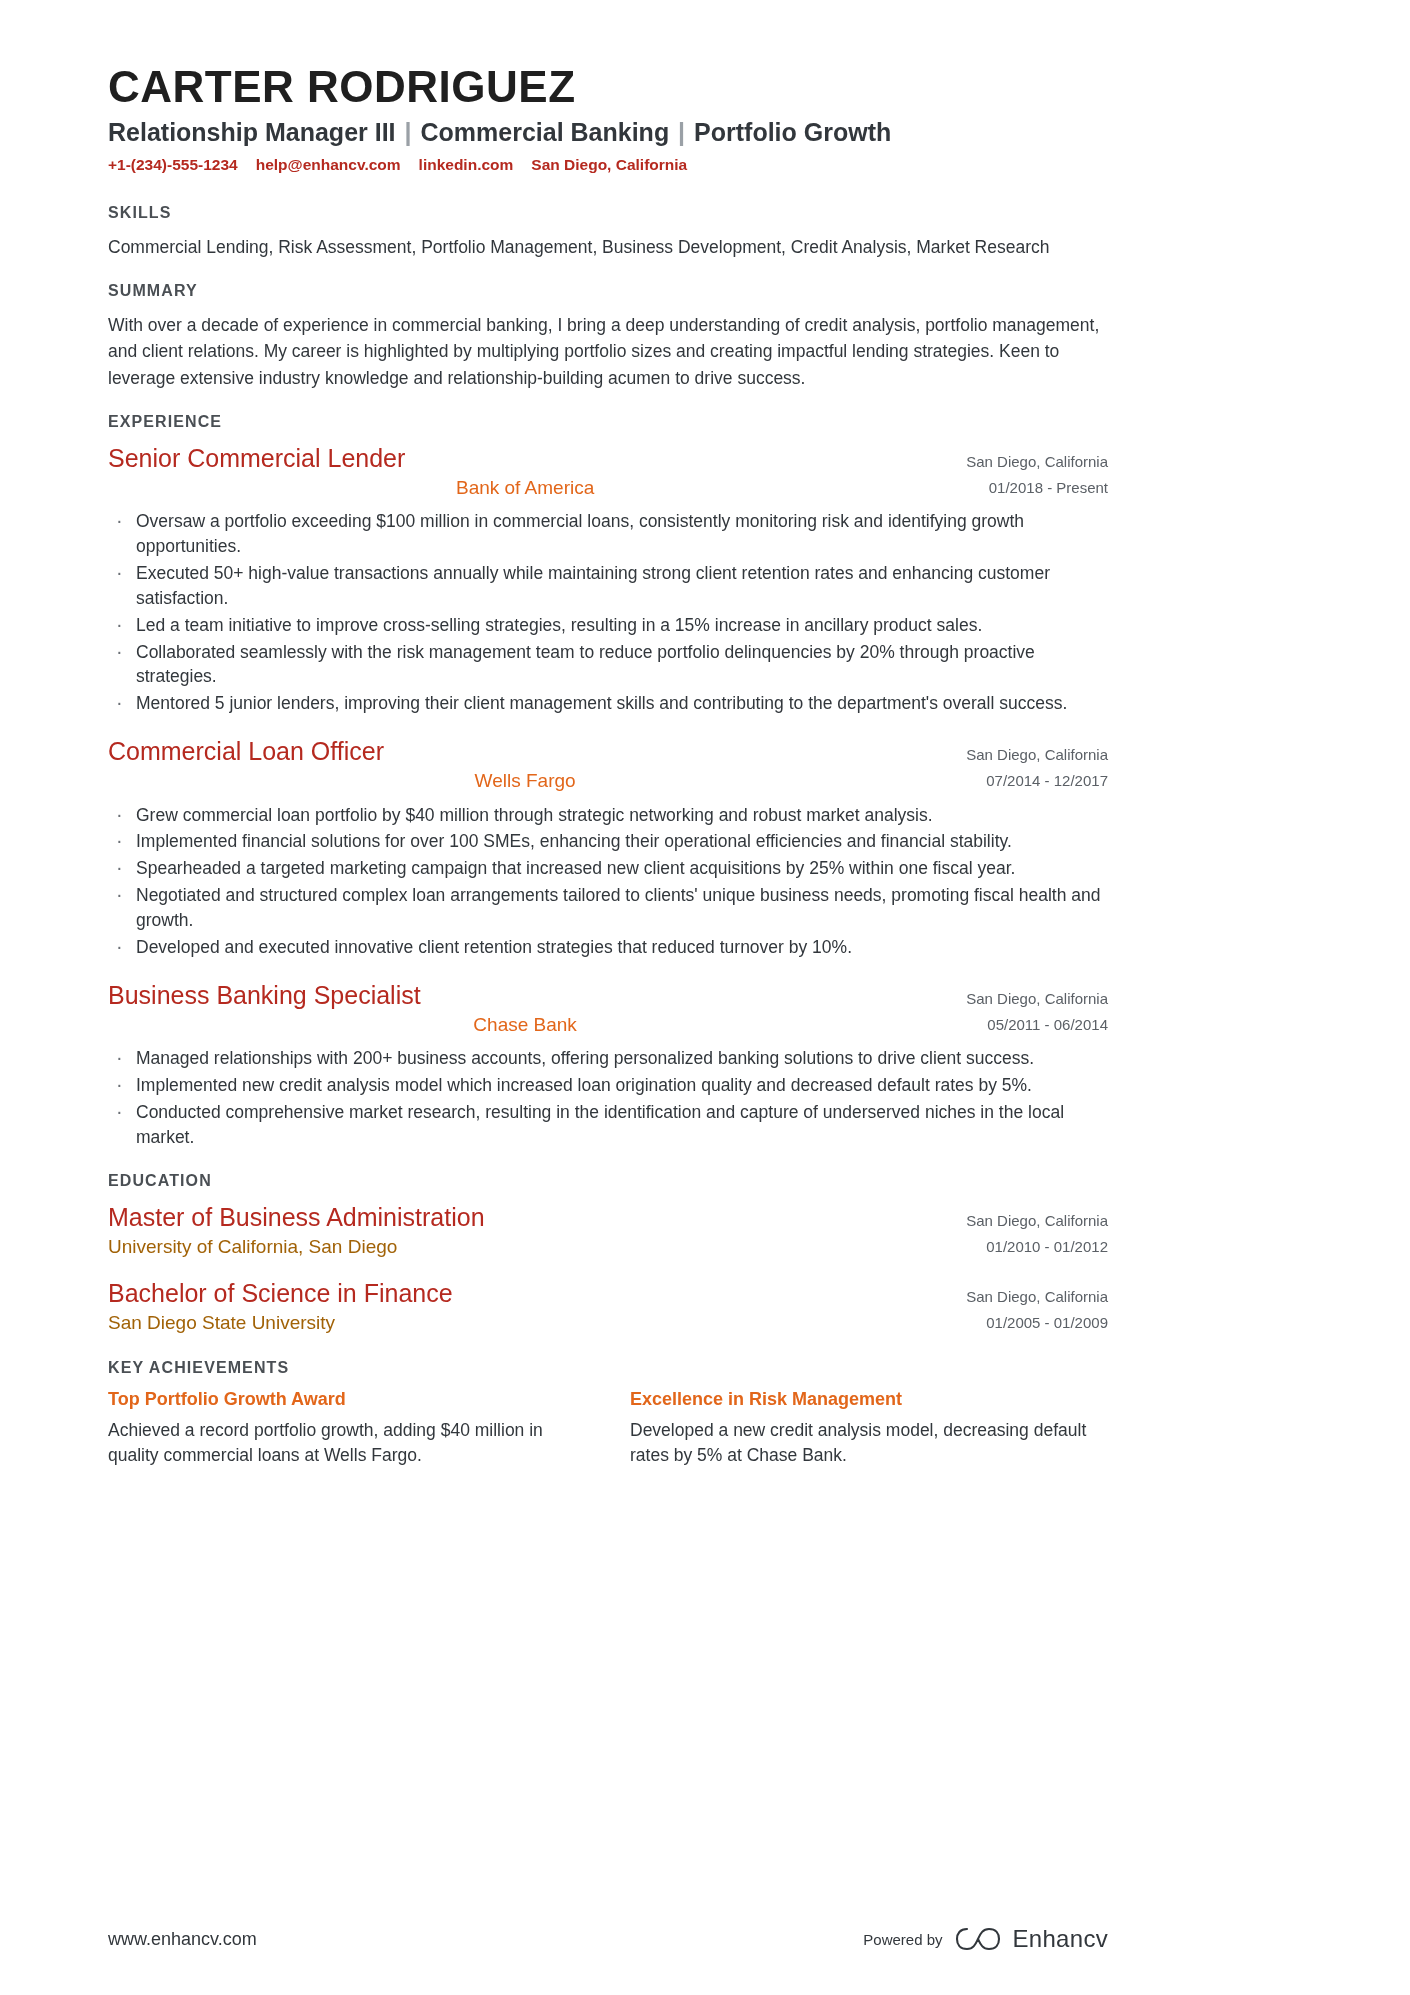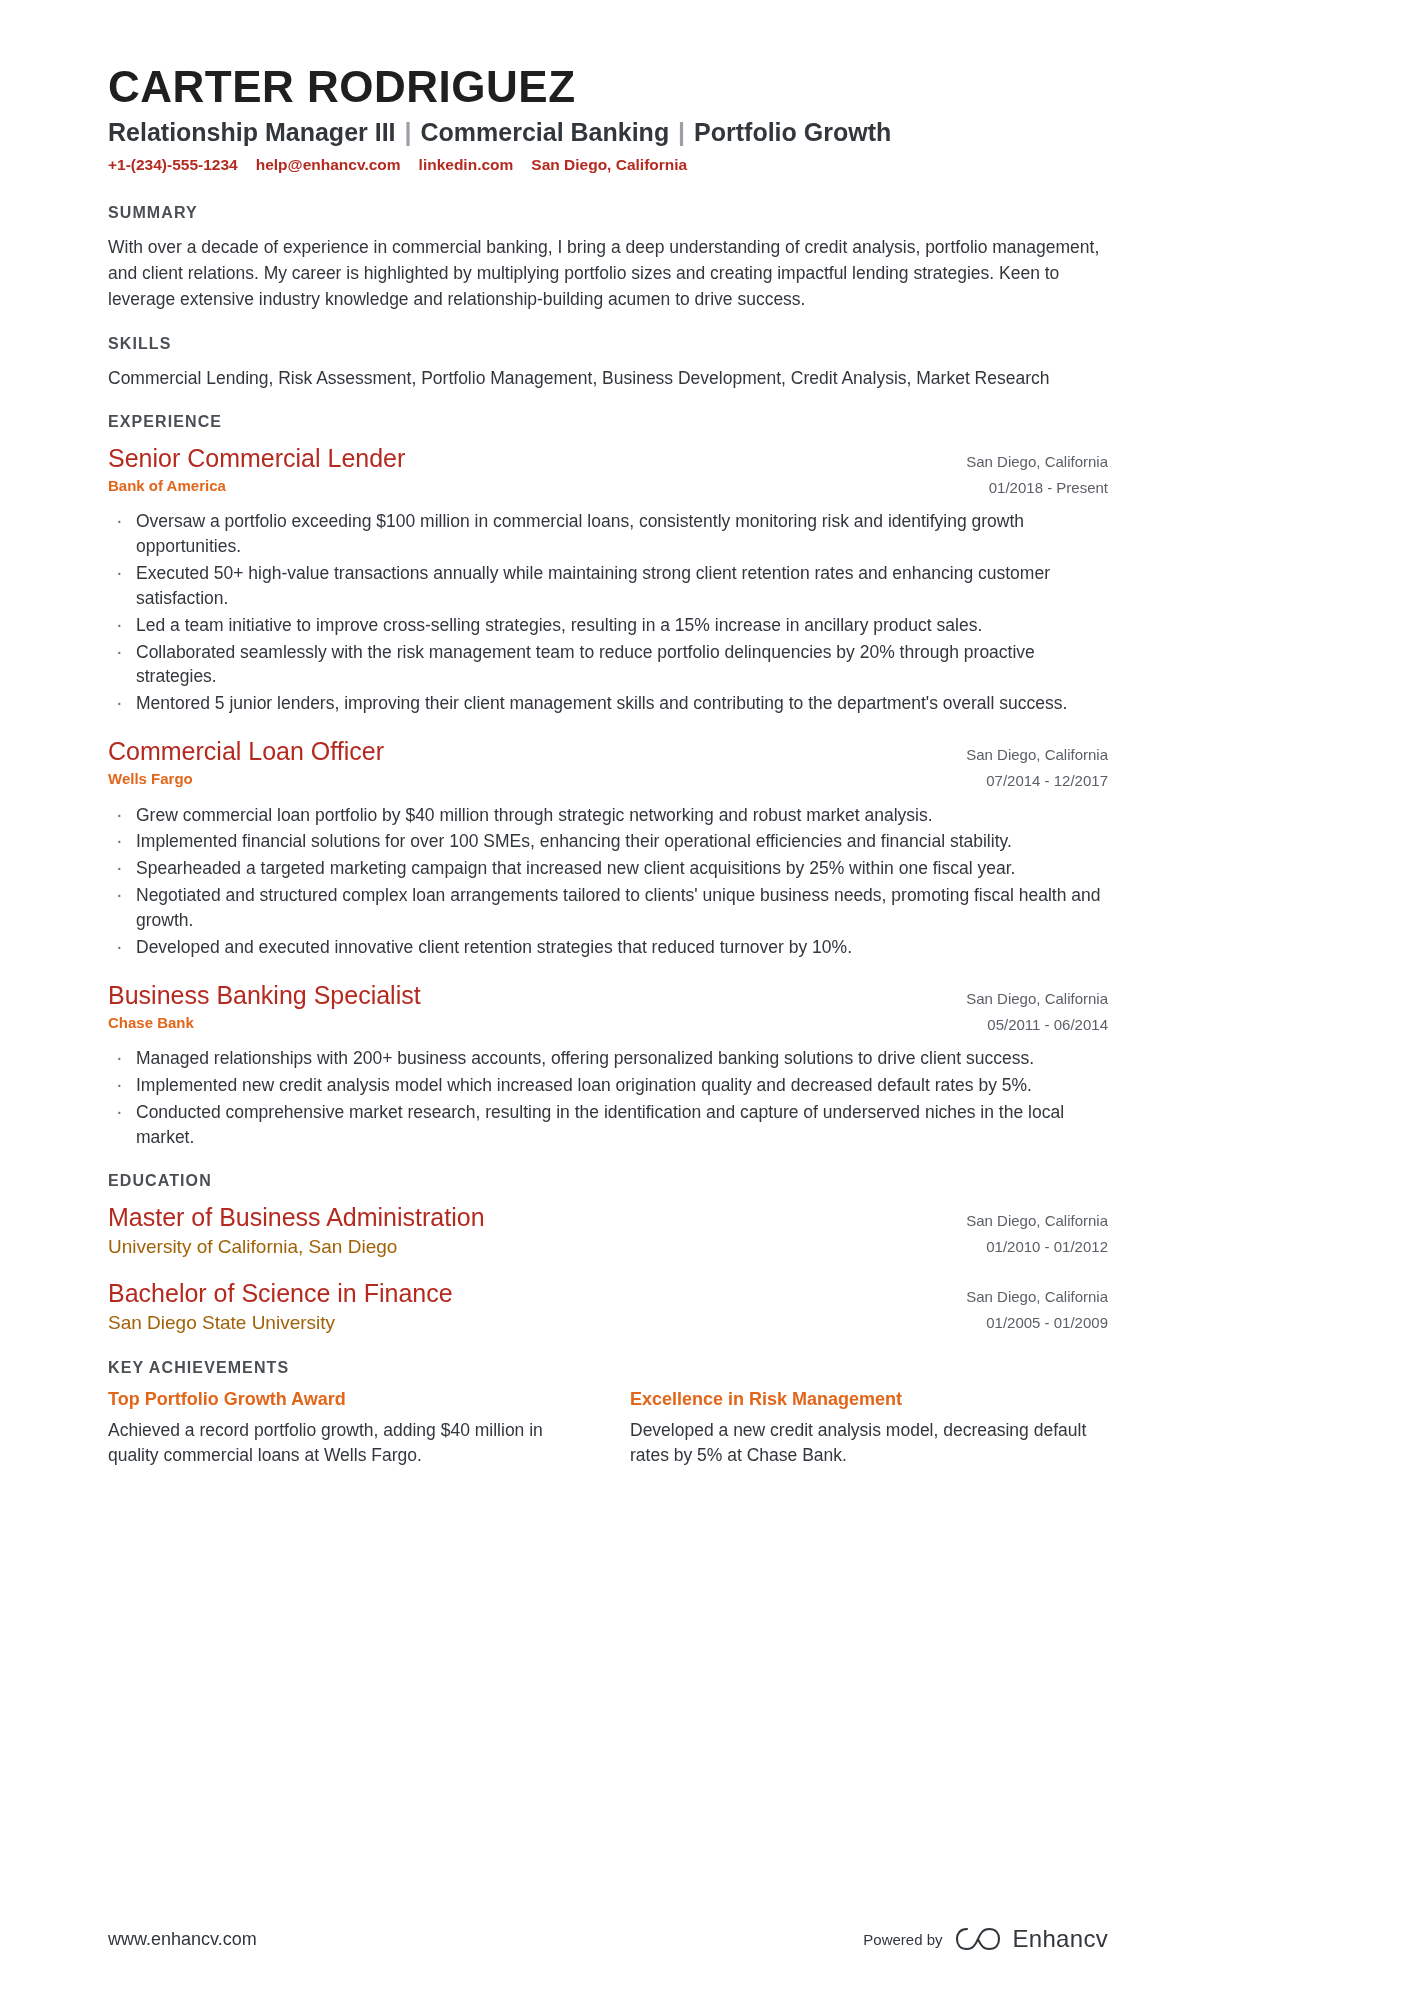--- a/index.html
+++ b/index.html
@@ -74,25 +74,26 @@
     padding-left: 24px;
   }
   .entry-title {
     font-size: 25px;
     color: #b5291f;
     font-weight: 400;
     line-height: 1.25;
     margin: 0 0 2px 0;
   }
   .entry-org {
-    font-size: 15px;
+    font-size: 19px;
     color: #e2661a;
-    font-weight: bold;
+    font-weight: normal;
     margin: 0;
     line-height: 1.3;
+    text-align: center;
   }
   .entry-org-plain {
     font-size: 19px;
     color: #a16207;
     font-weight: 400;
     margin: 0;
     line-height: 1.3;
   }
   .entry-meta {
     font-size: 15px;
@@ -188,27 +189,27 @@
     </div>
     <div class="contact-row">
       <span>+1-(234)-555-1234</span>
       <span>help@enhancv.com</span>
       <span>linkedin.com</span>
       <span>San Diego, California</span>
     </div>
   </div>
 
   <div class="section">
+    <div class="section-title">SKILLS</div>
+    <p class="body-text">Commercial Lending, Risk Assessment, Portfolio Management, Business Development, Credit Analysis, Market Research</p>
+  </div>
+
+  <div class="section">
     <div class="section-title">SUMMARY</div>
     <p class="body-text">With over a decade of experience in commercial banking, I bring a deep understanding of credit analysis, portfolio management, and client relations. My career is highlighted by multiplying portfolio sizes and creating impactful lending strategies. Keen to leverage extensive industry knowledge and relationship-building acumen to drive success.</p>
-  </div>
-
-  <div class="section">
-    <div class="section-title">SKILLS</div>
-    <p class="body-text">Commercial Lending, Risk Assessment, Portfolio Management, Business Development, Credit Analysis, Market Research</p>
   </div>
 
   <div class="section">
     <div class="section-title">EXPERIENCE</div>
 
     <div class="entry">
       <div class="entry-head">
         <div class="entry-left">
           <div class="entry-title">Senior Commercial Lender</div>
           <div class="entry-org">Bank of America</div>

